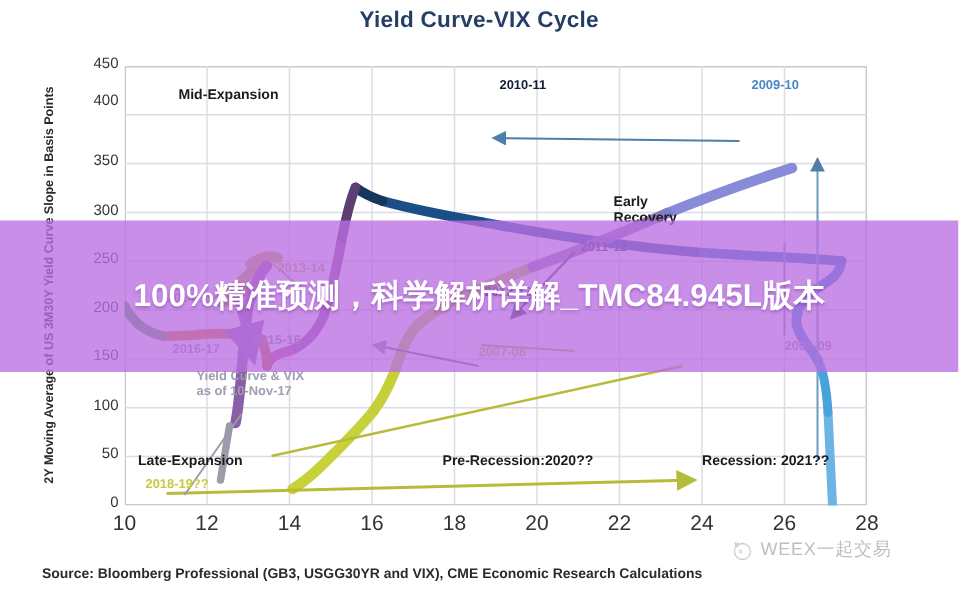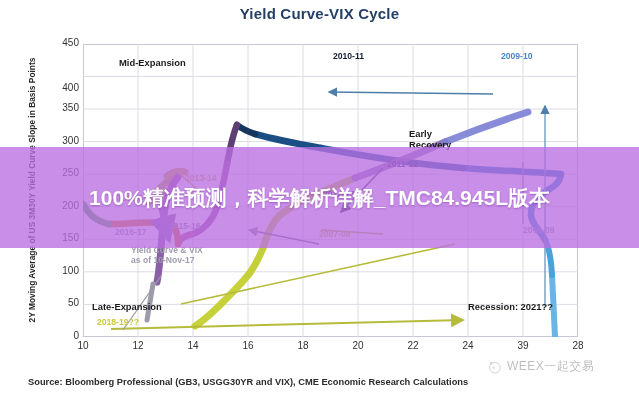--- a/index.html
+++ b/index.html
@@ -40,21 +40,21 @@
   .plot-wrap{position:absolute;left:83px;top:44px;width:495px;height:293px;}
   .plot-svg{display:block;width:495px;height:293px;}
 
   
   .ytick{
     position:absolute;right:0;width:34px;text-align:right;
     font-size:10px;color:#333;
   }
   .ytick-col{position:absolute;left:43px;top:44px;width:36px;height:293px;}
   .xtick-row{position:absolute;left:83px;top:340px;width:495px;height:16px;}
-  .xtick{position:absolute;width:30px;text-align:center;font-size:10px;color:#333;}
+  .xtick{position:absolute;width:30px;text-align:center;font-size:14px;color:#333;}
 
   
   .ann{position:absolute;white-space:pre-line;line-height:1.15;}
   .ann-black{font-size:9.4px;font-weight:bold;color:#1b1b1b;}
   .ann-yr{font-size:8.6px;font-weight:bold;}
 
   
   .source{
     position:absolute;left:28px;top:377px;
     font-size:9.3px;font-weight:bold;color:#2b2b2b;
@@ -86,21 +86,21 @@
 <body>
 
 <div id="root">
 
   <div class="chart-title">Yield Curve-VIX Cycle</div>
 
   <div class="ylabel">2Y Moving Average of US 3M30Y Yield Curve Slope in Basis Points</div>
 
   <div class="ytick-col">
     <div class="ytick" style="top:-7px">450</div>
-    <div class="ytick" style="top:38px">400</div>
+    <div class="ytick" style="top:18px">400</div>
     <div class="ytick" style="top:58px">350</div>
     <div class="ytick" style="top:91px">300</div>
     <div class="ytick" style="top:123px">250</div>
     <div class="ytick" style="top:156px">200</div>
     <div class="ytick" style="top:188px">150</div>
     <div class="ytick" style="top:221px">100</div>
     <div class="ytick" style="top:253px">50</div>
     <div class="ytick" style="top:286px">0</div>
   </div>
 
@@ -228,20 +228,21 @@
       </g>
     </svg>
 
     <div class="ann ann-black" style="left:24px;top:14px;margin-left:12px;">Mid-Expansion</div>
 
     <div class="ann ann-black" style="left:326px;top:85px;">Early
 Recovery</div>
 
     <div class="ann ann-black" style="left:9px;top:258px;">Late-Expansion</div>
 
+    <div class="ann ann-black" style="left:212px;top:258px;">Pre-Recession:2020??</div>
 
     <div class="ann ann-black" style="left:385px;top:258px;">Recession: 2021??</div>
 
     <div class="ann" style="left:48px;top:202px;font-size:8.6px;font-weight:bold;color:#9e9eb0;">Yield Curve &amp; VIX
 as of 10-Nov-17</div>
 
     <div class="ann ann-yr" style="left:28px;top:150px;color:#b7a247;">2014-15</div>
     <div class="ann ann-yr" style="left:102px;top:130px;color:#c9b35a;">2013-14</div>
     <div class="ann ann-yr" style="left:240px;top:146px;color:#2d2d2d;">2012-13</div>
     <div class="ann ann-yr" style="left:304px;top:116px;color:#22365d;">2011-12</div>
@@ -256,21 +257,21 @@
 
   <div class="xtick-row">
     <div class="xtick" style="left:-15px">10</div>
     <div class="xtick" style="left:40px">12</div>
     <div class="xtick" style="left:95px">14</div>
     <div class="xtick" style="left:150px">16</div>
     <div class="xtick" style="left:205px">18</div>
     <div class="xtick" style="left:260px">20</div>
     <div class="xtick" style="left:315px">22</div>
     <div class="xtick" style="left:370px">24</div>
-    <div class="xtick" style="left:425px">39</div>
+    <div class="xtick" style="left:425px">26</div>
     <div class="xtick" style="left:480px">28</div>
   </div>
 
 
   <div class="source">Source: Bloomberg Professional (GB3, USGG30YR and VIX), CME Economic Research Calculations</div>
 
   <div class="watermark">
     <svg class="wm-logo" viewBox="0 0 24 24">
       <circle cx="12" cy="13" r="8" fill="none" stroke="#8e8e8e" stroke-width="1.3"></circle>
       <path d="M4 8 L8 4 M8 8 L4 4" stroke="#8e8e8e" stroke-width="1.2" fill="none"></path>

